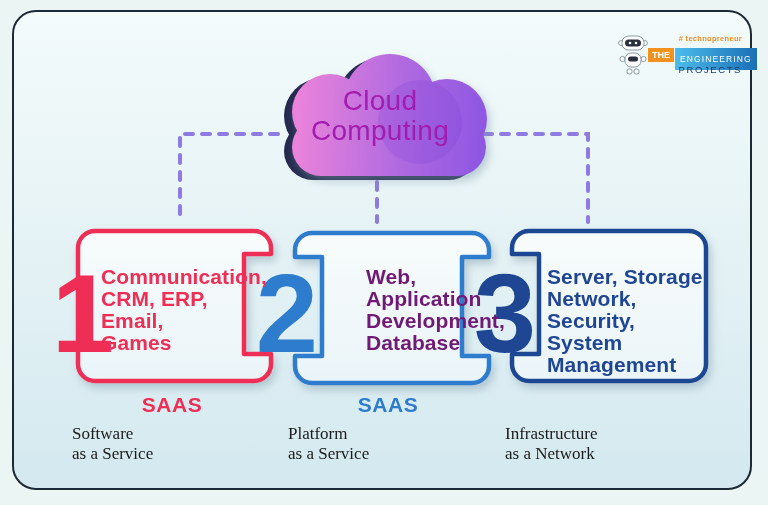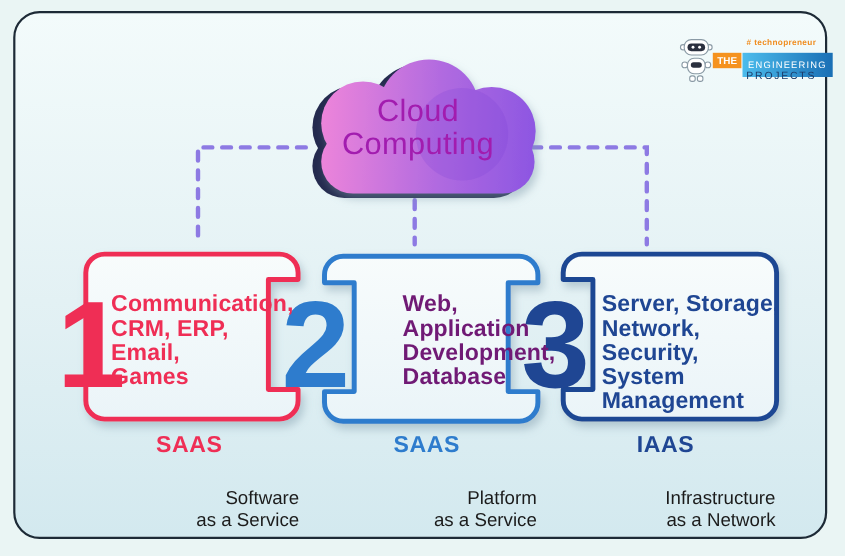--- a/index.html
+++ b/index.html
@@ -33,22 +33,22 @@
   .items.s1{left:101px;width:175px;color:#ef2e55;}
   .items.s2{left:323px;width:165px;color:#701a75;margin-left:43px;}
   .items.s3{left:527px;width:180px;color:#1f4693;margin-left:20px;}
   .acronym{
     top:393px;width:160px;text-align:center;font-size:21px;font-weight:800;letter-spacing:.5px;
   }
   .acronym.s1{left:92px;color:#ef2e55;}
   .acronym.s2{left:308px;color:#2e7ccd;}
   .acronym.s3{left:525px;color:#1f4693;}
   .fullname{
-    top:443px;width:200px;text-align:right;font-size:17px;font-weight:400;
-    line-height:20px;color:#1b1b1b;
+    top:424px;width:200px;text-align:left;font-size:17px;font-weight:400;
+    line-height:20px;color:#1b1b1b;font-family:Liberation Serif, serif;
   }
   .fullname.s1{left:72px;}
   .fullname.s2{left:288px;}
   .fullname.s3{left:505px;}
   
   .brand{position:absolute;right:26px;top:33px;width:126px;height:44px;}
   .robot{position:absolute;left:0;top:0;}
   .tagline{position:absolute;right:0;top:1px;font-size:7.5px;font-weight:700;
     color:#f08c1e;letter-spacing:.3px;white-space:nowrap;}
   .badge-row{position:absolute;left:32px;top:15px;display:flex;height:14px;}
@@ -128,21 +128,20 @@
 Application
 Development,
 Database</div>
   <div class="abs items s3">Server, Storage,
 Network, Security,
 System
 Management</div>
 
   <div class="abs acronym s1">SAAS</div>
   <div class="abs acronym s2">SAAS</div>
-  <div class="abs acronym s3">IAAS</div>
 
   <div class="abs fullname s1">Software
 as a Service</div>
   <div class="abs fullname s2">Platform
 as a Service</div>
   <div class="abs fullname s3">Infrastructure
 as a Network</div>
 
   <div class="brand">
     <svg class="robot" width="34" height="44" viewBox="0 0 34 44">

